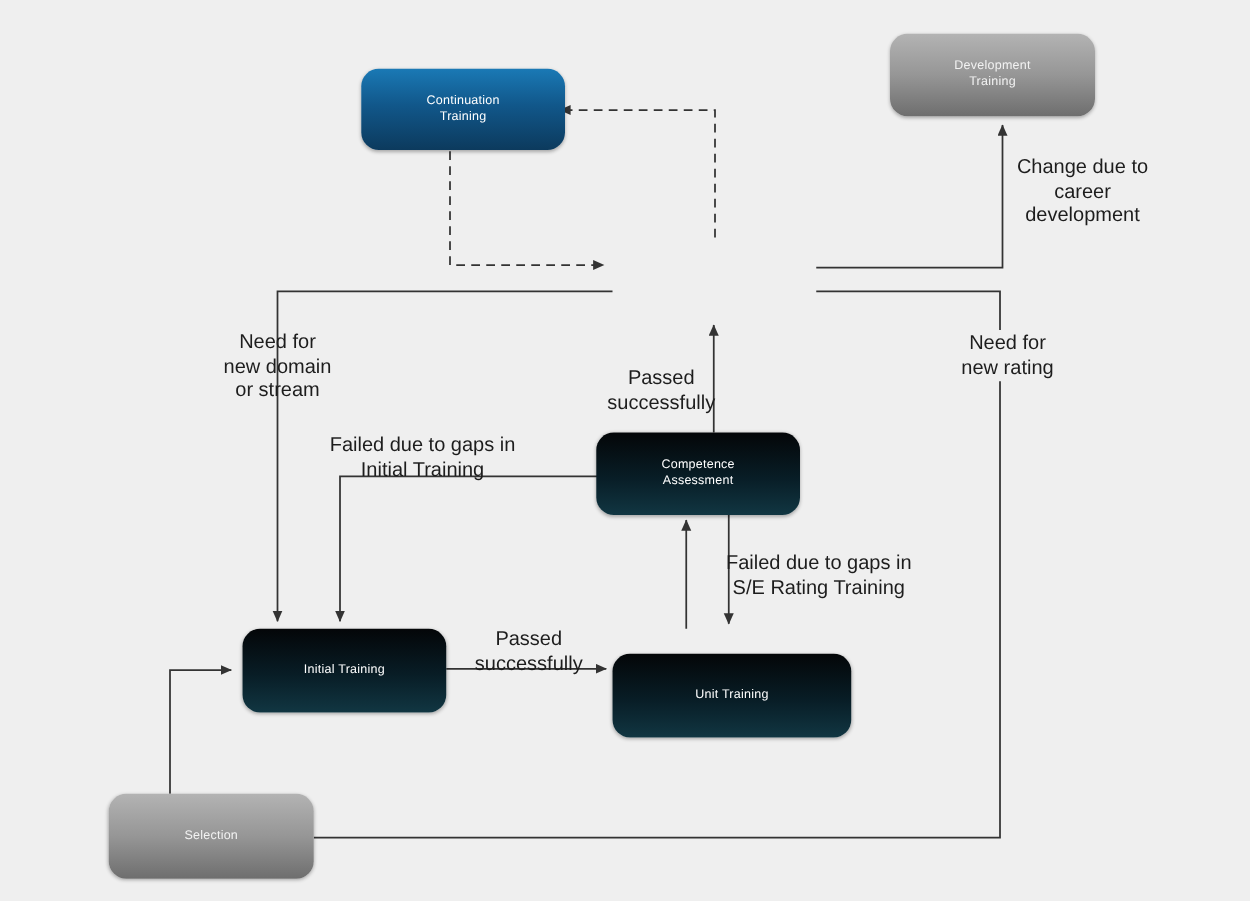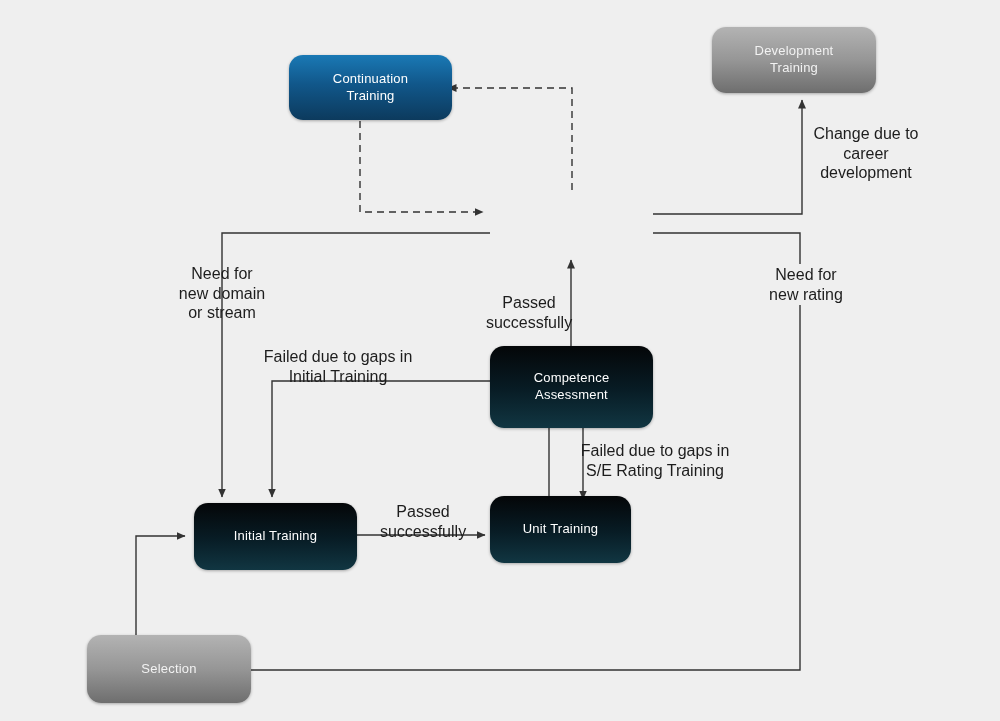--- a/index.html
+++ b/index.html
@@ -23,21 +23,21 @@
     height: 721px;
   }
   .node {
     position: absolute;
     border-radius: 14px;
     display: flex;
     align-items: center;
     justify-content: center;
     text-align: center;
     color: #ffffff;
-    font-size: 13px;
+    font-size: 10px;
     line-height: 1.28;
     white-space: pre-line;
     box-shadow: 0 1px 3px rgba(0,0,0,0.30);
     letter-spacing: 0.2px;
   }
   .node-blue {
     background: linear-gradient(180deg, #1a79b5 0%, #11578a 45%, #0c3a5d 100%);
   }
   .node-dark {
     background: linear-gradient(180deg, #040608 0%, #081d26 55%, #113642 100%);
@@ -95,26 +95,26 @@
     <path d="M136,635 L136,536 L185,536" fill="none" stroke="#333333" stroke-width="1.4" marker-end="url(#arr)"></path>
   </svg>
 
   <div class="node node-blue" style="left:277px; top:55px; width:163px; height:65px;margin-left:12px;">Continuation
 Training</div>
 
   <div class="node node-gray" style="left:712px; top:27px; width:164px; height:66px;">Development
 Training</div>
 
 
-  <div class="node node-dark" style="left:490px; top:346px; width:163px; height:82px;">Competence
+  <div class="node node-dark" style="left:477px; top:346px; width:163px; height:66px;">Competence
 Assessment</div>
 
   <div class="node node-dark" style="left:194px; top:503px; width:163px; height:67px;">Initial Training</div>
 
-  <div class="node node-dark" style="left:490px; top:496px; width:141px; height:67px;">Unit Training</div>
+  <div class="node node-dark" style="left:490px; top:523px; width:191px; height:67px;">Unit Training</div>
 
   <div class="node node-gray" style="left:87px; top:635px; width:164px; height:68px;">Selection</div>
 
   <div class="elabel" style="left:866px; top:124px;">Change due to
 career development</div>
 
   <div class="elabel bg" style="left:806px; top:264px;">Need for
 new rating</div>
 
   <div class="elabel" style="left:222px; top:264px;">Need for

